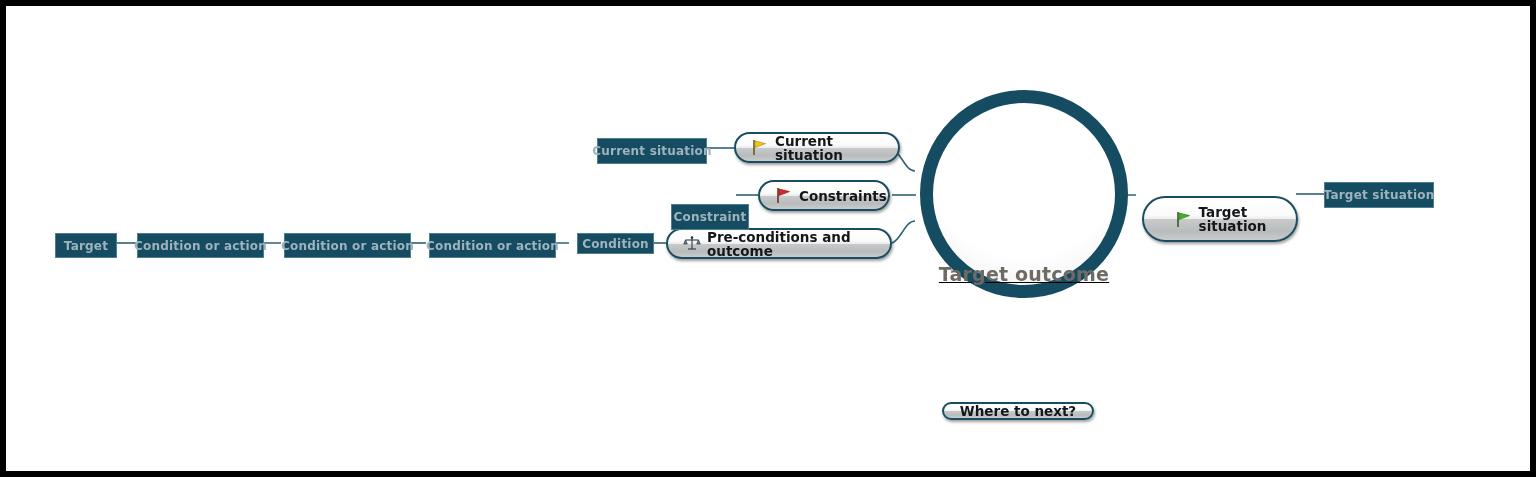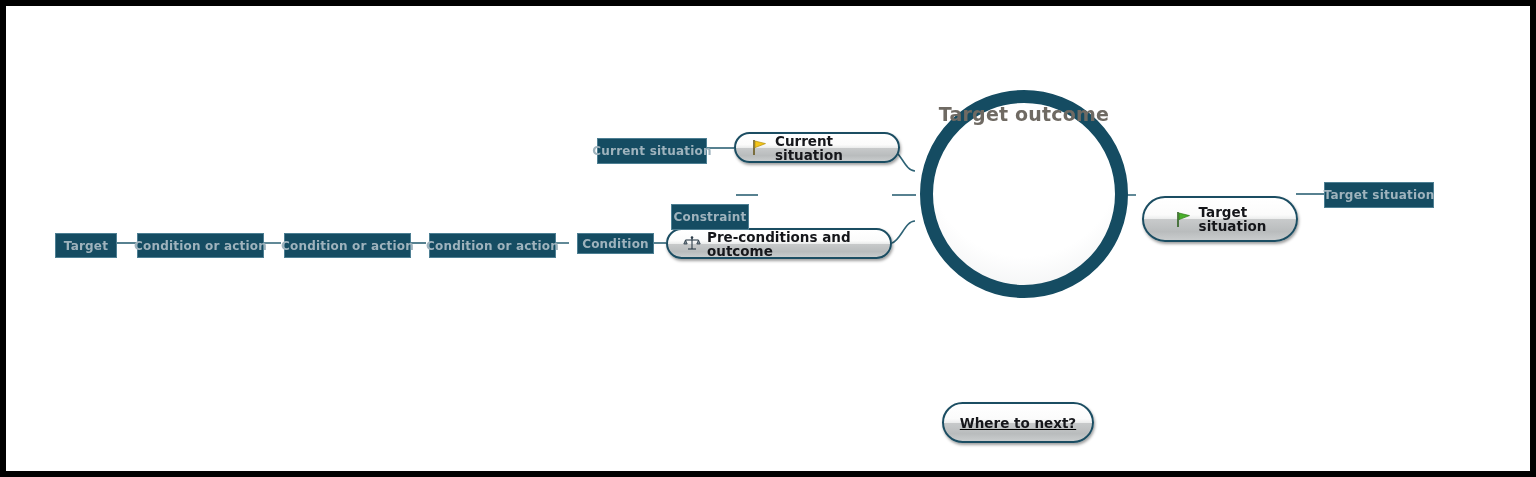--- a/index.html
+++ b/index.html
@@ -36,22 +36,23 @@
     position: absolute;
     left: 914px;
     top: 84px;
     width: 182px;
     height: 182px;
     border: 13px solid #154c62;
     border-radius: 50%;
     background: radial-gradient(circle at 50% 32%, #ffffff 0%, #ffffff 62%, #f2f3f4 88%, #e7e9ea 100%);
     box-sizing: content-box;
     display: flex;
-    align-items: flex-start;
+    align-items: flex-end;
     justify-content: center;
+    text-decoration: underline;
   }
   .center-circle .label {
     font-size: 19px;
     font-weight: bold;
     color: #6f6a63;
     letter-spacing: 0.2px;
     white-space: nowrap;
   }
 
   
@@ -140,20 +141,29 @@
   <div class="pill" style="left:728px; top:126px; width:166px; height:31px;">
     <span class="picon">
       <svg width="18" height="17" viewBox="0 0 18 17">
         <rect x="2.2" y="1" width="1.6" height="15" fill="#6a5a1e"></rect>
         <path d="M4 2 L14.5 4.6 L4 8.6 Z" fill="#f5c518" stroke="#b08e10" stroke-width="0.7"></path>
       </svg>
     </span>
     <span class="ptext">Current situation</span>
   </div>
 
+  <div class="pill" style="left:752px; top:174px; width:132px; height:31px;">
+    <span class="picon">
+      <svg width="18" height="17" viewBox="0 0 18 17">
+        <rect x="2.2" y="1" width="1.6" height="15" fill="#6e3029"></rect>
+        <path d="M4 2 L14.5 4.6 L4 8.6 Z" fill="#d82a20" stroke="#95170f" stroke-width="0.7"></path>
+      </svg>
+    </span>
+    <span class="ptext">Constraints</span>
+  </div>
 
   <div class="pill" style="left:660px; top:222px; width:226px; height:31px;">
     <span class="picon">
       <svg width="18" height="18" viewBox="0 0 18 18">
         <g stroke="#2b3b48" stroke-width="1.1" fill="none">
           <line x1="9" y1="2.5" x2="9" y2="14"></line>
           <line x1="2.5" y1="5" x2="15.5" y2="5"></line>
           <line x1="5" y1="14" x2="13" y2="14"></line>
           <path d="M2.5 5 L0.8 9 L4.2 9 Z" fill="#7d8a94" stroke-width="0.8"></path>
           <path d="M15.5 5 L13.8 9 L17.2 9 Z" fill="#7d8a94" stroke-width="0.8"></path>
@@ -168,21 +178,21 @@
     <span class="picon">
       <svg width="18" height="17" viewBox="0 0 18 17">
         <rect x="2.2" y="1" width="1.6" height="15" fill="#2f6020"></rect>
         <path d="M4 2 L14.5 4.6 L4 8.6 Z" fill="#49b02a" stroke="#2f7a18" stroke-width="0.7"></path>
       </svg>
     </span>
     <span class="ptext">Target
 situation</span>
   </div>
 
-  <div class="pill" style="left:936px; top:396px; width:152px; height:41px; justify-content:center;text-decoration:underline;">
+  <div class="pill" style="left:936px; top:396px; width:152px; height:18px; justify-content:center;">
     <span class="ptext">Where to next?</span>
   </div>
 
   <div class="box" style="left:591px; top:132px; width:110px; height:26px;">
     <span class="btext">Current situation</span>
   </div>
 
   <div class="box" style="left:665px; top:183px; width:78px; height:26px;margin-top:15px;">
     <span class="btext">Constraint</span>
   </div>

